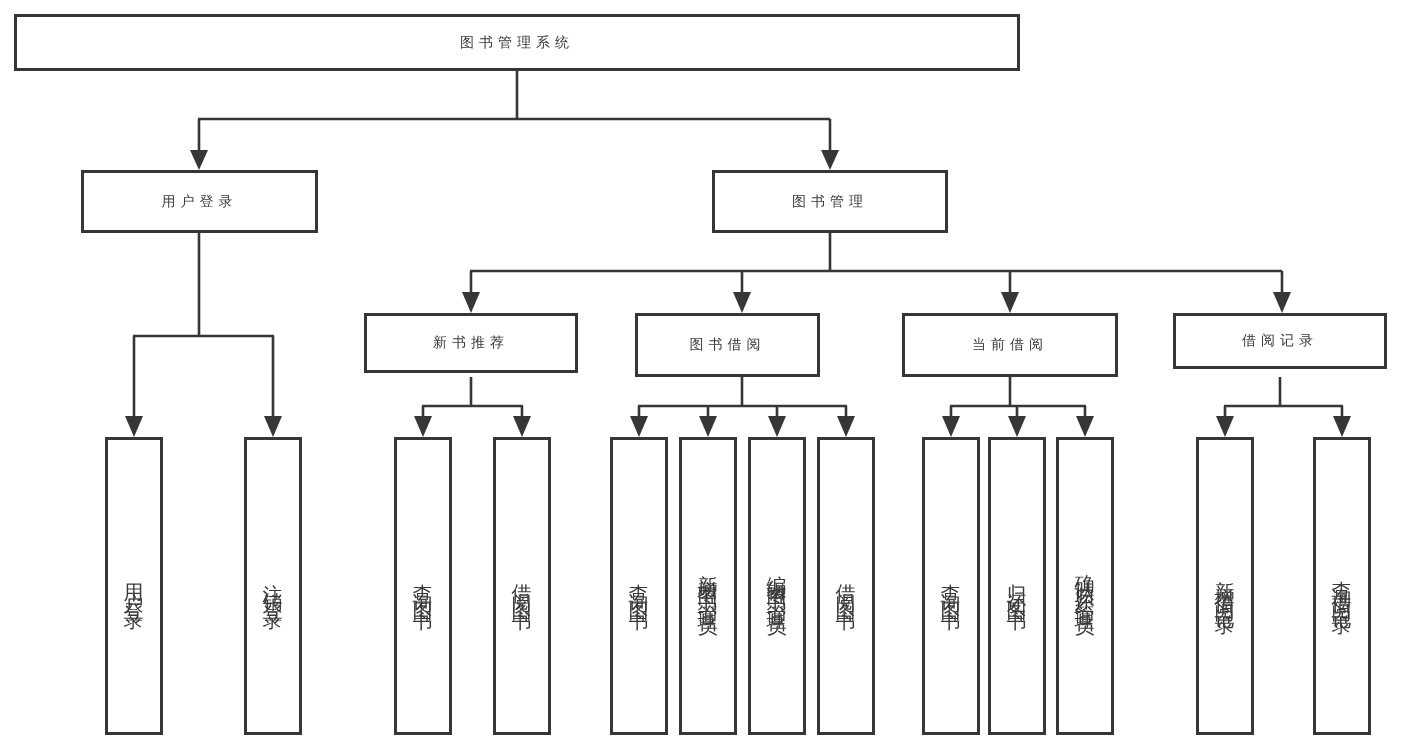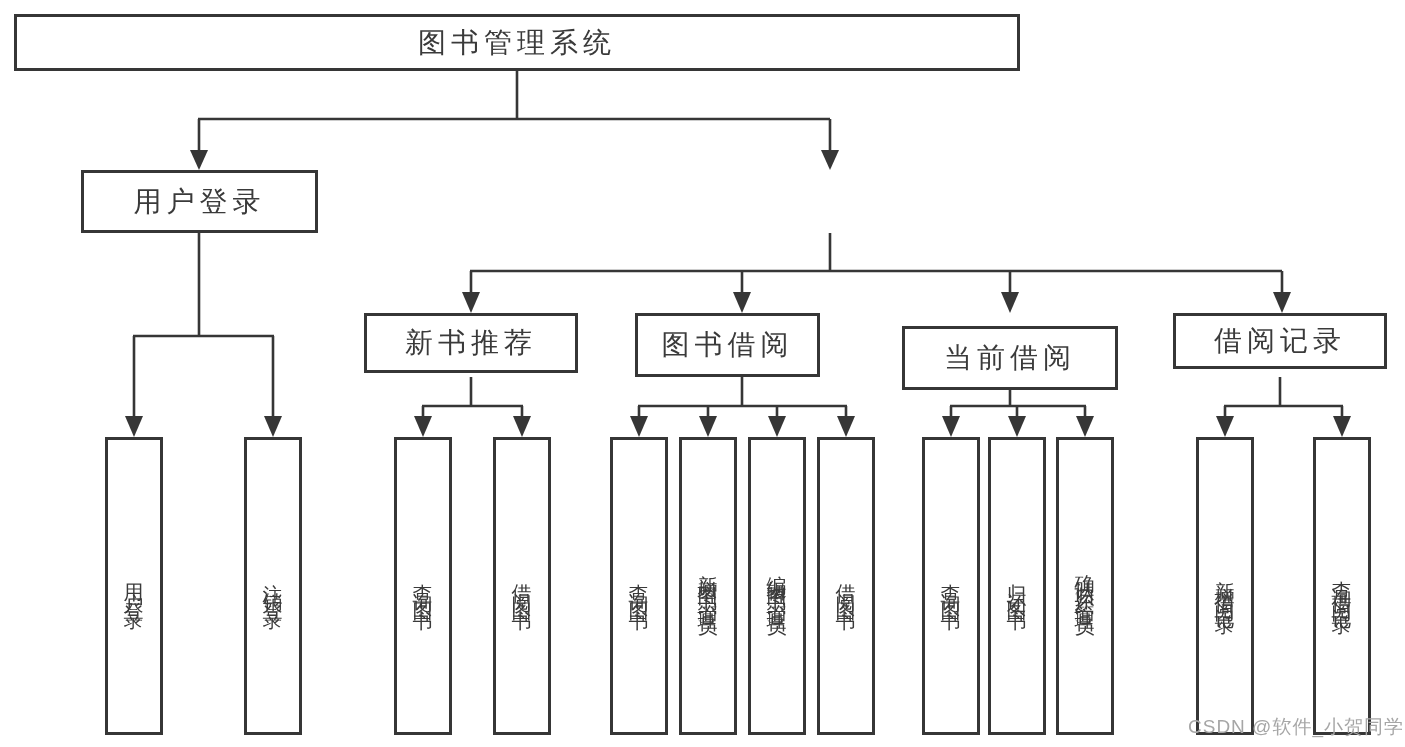--- a/index.html
+++ b/index.html
@@ -24,21 +24,21 @@
     height: 747px;
   }
   .node {
     position: absolute;
     box-sizing: border-box;
     border: 3px solid #363636;
     background: #ffffff;
     display: flex;
     align-items: center;
     justify-content: center;
-    font-size: 28px;
+    font-size: 14px;
     letter-spacing: 5px;
     white-space: nowrap;
     z-index: 2;
   }
   .v-node {
     writing-mode: vertical-rl;
     text-orientation: mixed;
     font-size: 20px;
     letter-spacing: 9px;
     line-height: 1;
@@ -95,39 +95,39 @@
       <polygon points="1008,416 1026,416 1017,437"></polygon>
       <polygon points="1076,416 1094,416 1085,437"></polygon>
       <polygon points="1216,416 1234,416 1225,437"></polygon>
       <polygon points="1333,416 1351,416 1342,437"></polygon>
     </g>
   </svg>
 
   <div class="node" style="left:14px; top:14px; width:1006px; height:57px;">图书管理系统</div>
 
   <div class="node" style="left:81px; top:170px; width:237px; height:63px;">用户登录</div>
+  <div class="node" style="left:712px; top:170px; width:236px; height:63px;">图书管理</div>
 
   <div class="node" style="left:364px; top:313px; width:214px; height:60px;text-align:right;">新书推荐</div>
   <div class="node" style="left:635px; top:313px; width:185px; height:64px;">图书借阅</div>
-  <div class="node" style="left:902px; top:326px; width:216px; height:64px;">当前借阅</div>
+  <div class="node" style="left:902px; top:313px; width:216px; height:64px;">当前借阅</div>
   <div class="node" style="left:1173px; top:313px; width:214px; height:56px;">借阅记录</div>
 
   <div class="node v-node" style="left:105px; top:437px; width:58px; height:298px;">用户登录</div>
   <div class="node v-node" style="left:244px; top:437px; width:58px; height:298px;">注销登录</div>
 
   <div class="node v-node" style="left:394px; top:437px; width:58px; height:298px;">查询图书</div>
   <div class="node v-node" style="left:493px; top:437px; width:58px; height:298px;">借阅图书</div>
 
   <div class="node v-node" style="left:610px; top:437px; width:58px; height:298px;">查询图书</div>
   <div class="node v-node" style="left:679px; top:437px; width:58px; height:298px; letter-spacing:6px;">新增图书（管理员）</div>
   <div class="node v-node" style="left:748px; top:437px; width:58px; height:298px; letter-spacing:6px;">编辑图书（管理员）</div>
   <div class="node v-node" style="left:817px; top:437px; width:58px; height:298px;">借阅图书</div>
 
   <div class="node v-node" style="left:922px; top:437px; width:58px; height:298px;">查询图书</div>
   <div class="node v-node" style="left:988px; top:437px; width:58px; height:298px;">归还图书</div>
   <div class="node v-node" style="left:1056px; top:437px; width:58px; height:298px; letter-spacing:6px;">确认归还（管理员）</div>
 
   <div class="node v-node" style="left:1196px; top:437px; width:58px; height:298px; letter-spacing:7px;">新增借阅记录</div>
   <div class="node v-node" style="left:1313px; top:437px; width:58px; height:298px; letter-spacing:7px;">查询借阅记录</div>
 
-  <div class="watermark">CSDN @软件_小贺同学</div>
 
 </div>
 
 </body></html>

